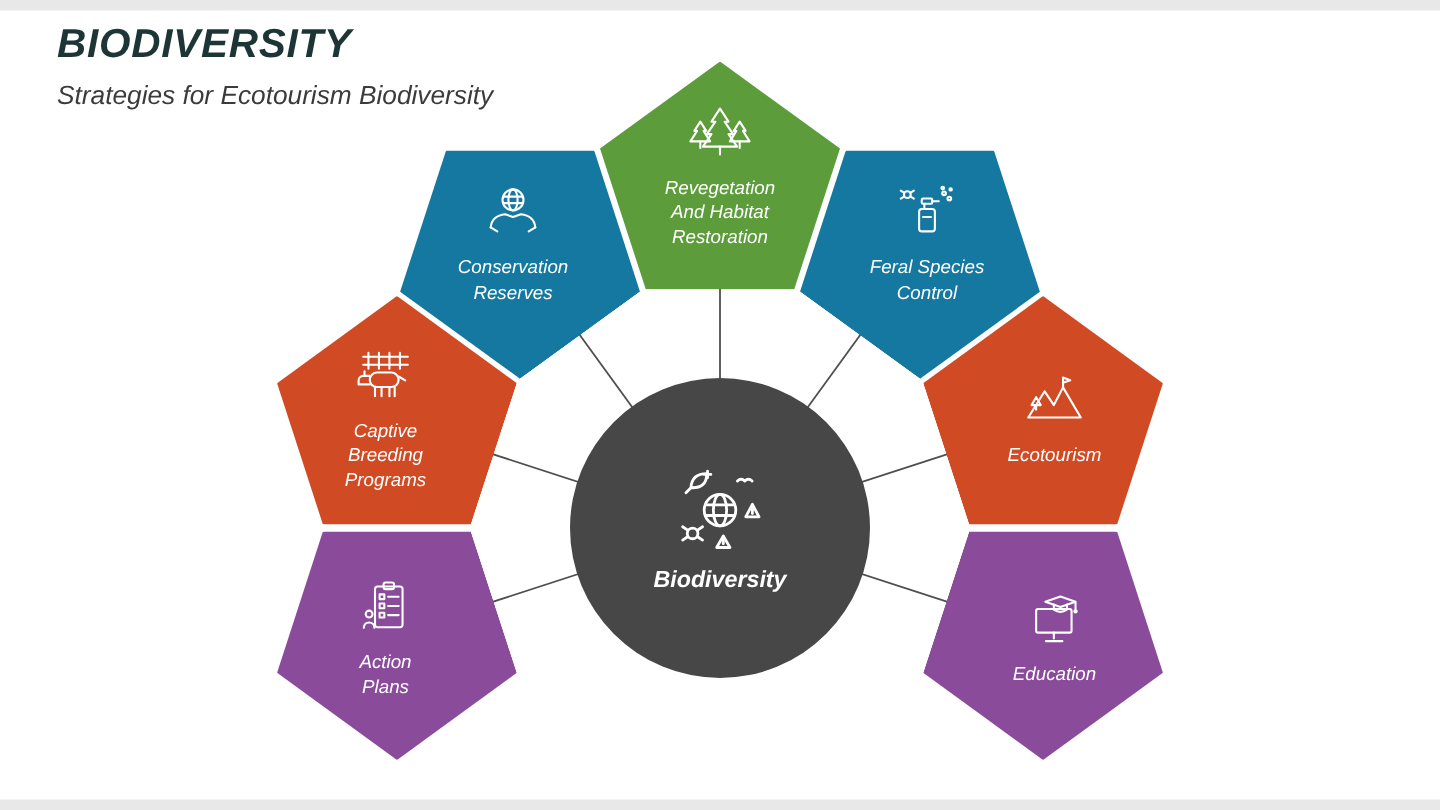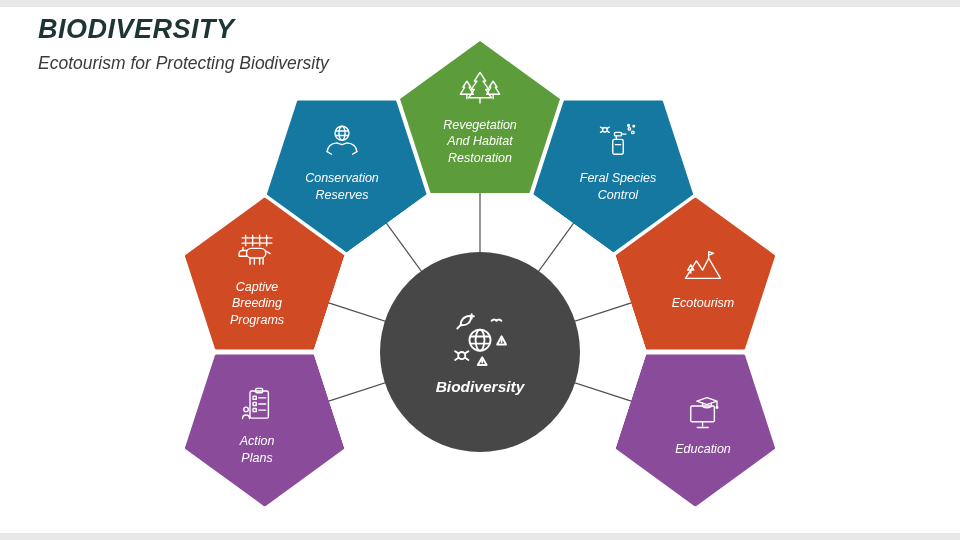--- a/index.html
+++ b/index.html
@@ -24,21 +24,21 @@
   .defs-svg{position:absolute;width:0;height:0;overflow:hidden;}
 </style>
 </head>
 <body>
 
 <div class="stage">
   <div class="paper"></div>
 
   <div class="hdr">
     <h1>BIODIVERSITY</h1>
-    <p>Ecotourism for Protecting Biodiversity</p>
+    <p>Strategies for Ecotourism Biodiversity</p>
   </div>
 
   <svg id="connector-lines">
       <line x1="480" y1="352" x2="480" y2="180" stroke="#4f4f4f"></line>
       <line x1="480" y1="352" x2="378.9009366056946" y2="212.84907696750903" stroke="#4f4f4f"></line>
       <line x1="480" y1="352" x2="581.0990633943054" y2="212.84907696750903" stroke="#4f4f4f"></line>
       <line x1="480" y1="352" x2="316.4182791972336" y2="298.84907696750906" stroke="#4f4f4f"></line>
       <line x1="480" y1="352" x2="643.5817208027664" y2="298.84907696750906" stroke="#4f4f4f"></line>
       <line x1="480" y1="352" x2="316.4182791972336" y2="405.15092303249094" stroke="#4f4f4f"></line>
       <line x1="480" y1="352" x2="643.5817208027664" y2="405.15092303249094" stroke="#4f4f4f"></line>

